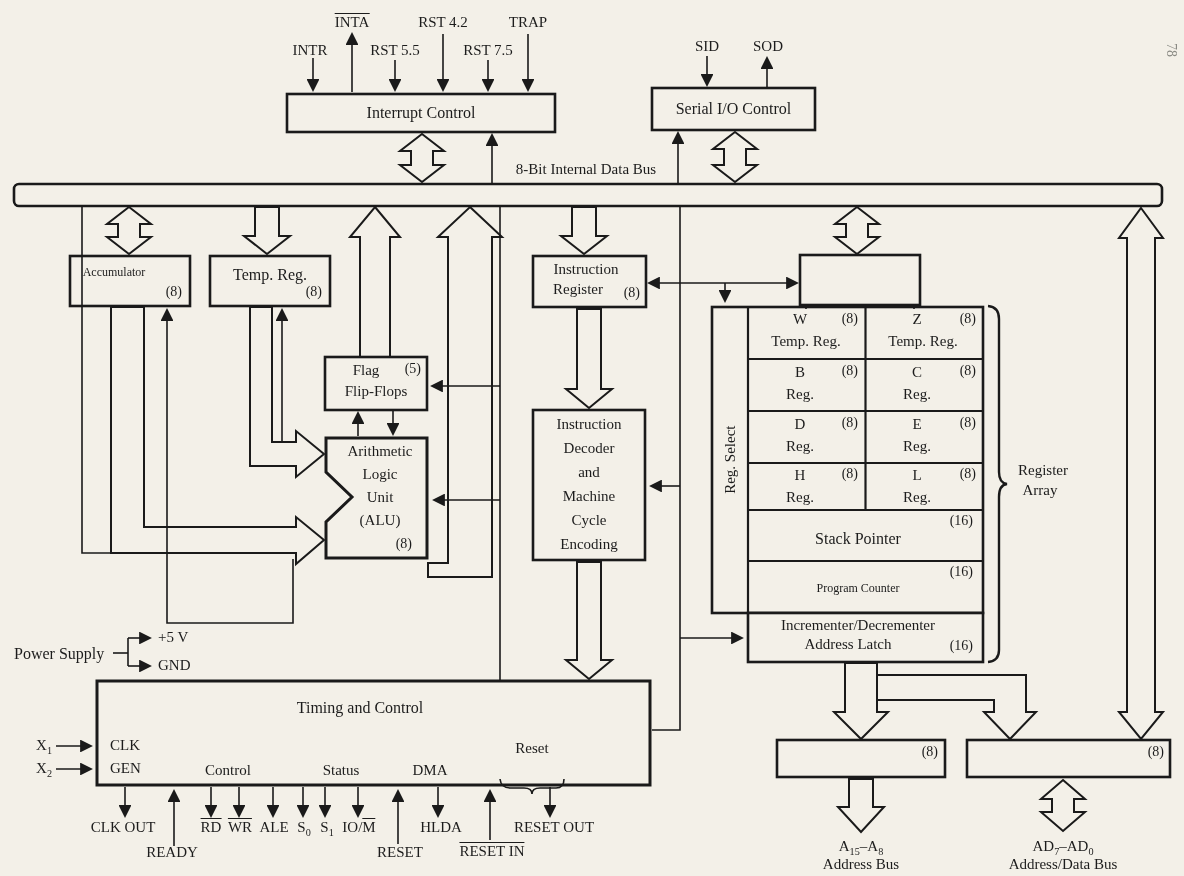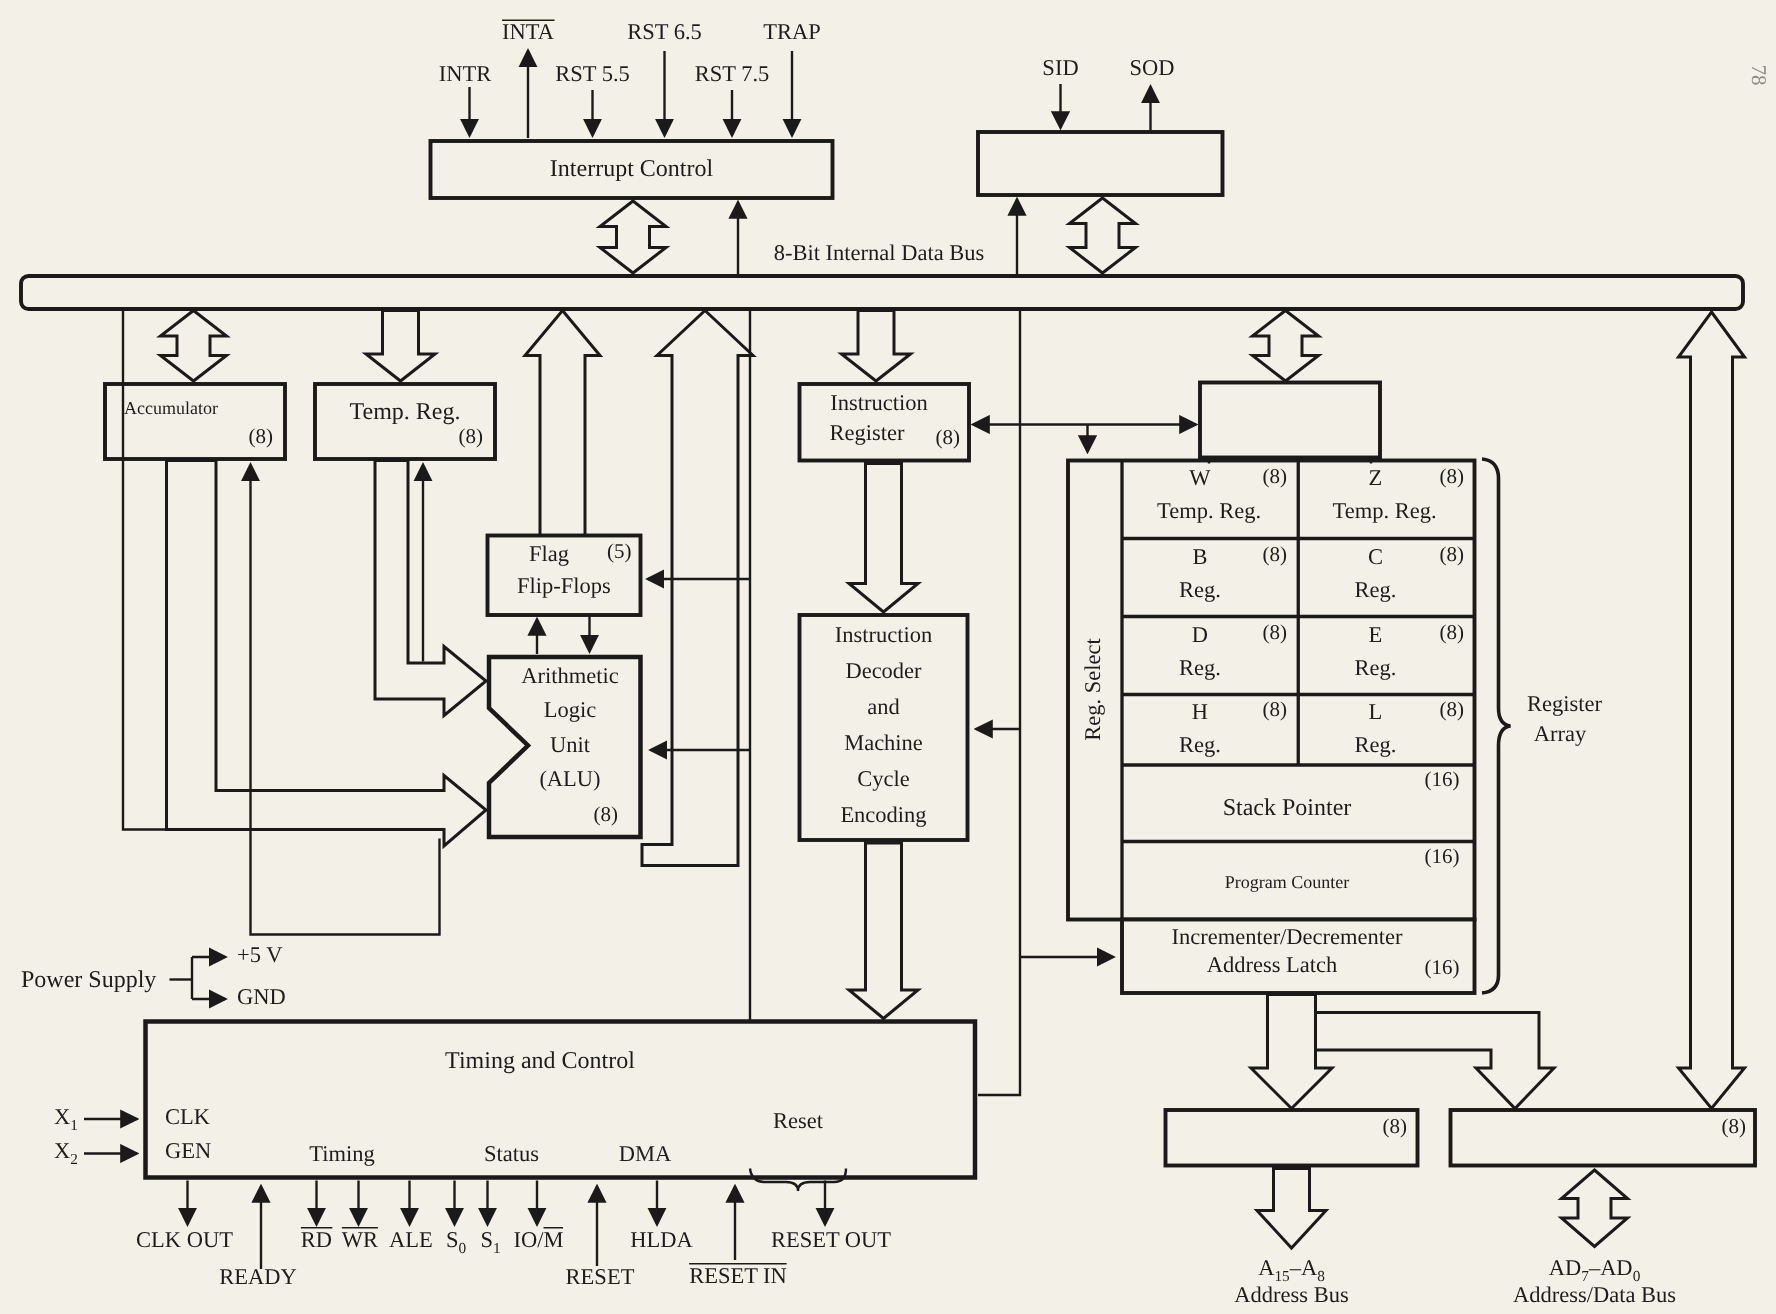--- a/index.html
+++ b/index.html
@@ -126,27 +126,28 @@
     <path d="M550,787 L550,816" marker-end="url(#ah)"></path>
     <path d="M174,846 L174,791" marker-end="url(#ah)"></path>
     <path d="M398,844 L398,791" marker-end="url(#ah)"></path>
     <path d="M490,840 L490,791" marker-end="url(#ah)"></path>
   </g>
 </svg>
 
 <div class="t c" style="left:310px;top:42px">INTR</div>
 <div class="t c" style="left:352px;top:13px"><span class="ov">INTA</span></div>
 <div class="t c" style="left:395px;top:42px">RST 5.5</div>
-<div class="t c" style="left:443px;top:14px">RST 6.5</div>
+<div class="t c" style="left:443px;top:14px">RST 4.2</div>
 <div class="t c" style="left:488px;top:42px">RST 7.5</div>
 <div class="t c" style="left:528px;top:14px">TRAP</div>
 <div class="t c" style="left:707px;top:38px">SID</div>
 <div class="t c" style="left:768px;top:38px">SOD</div>
 
 <div class="t flex title" style="left:287px;top:94px;width:268px;height:38px">Interrupt Control</div>
+<div class="t flex" style="left:652px;top:88px;width:163px;height:42px;font-size:16px">Serial I/O Control</div>
 
 <div class="t c" style="left:586px;top:161px">8-Bit Internal Data Bus</div>
 
 <div class="t c" style="left:114px;top:266px;font-size:12px">Accumulator</div>
 <div class="t r bits" style="left:182px;top:284px">(8)</div>
 <div class="t c" style="left:270px;top:266px;font-size:16px">Temp. Reg.</div>
 <div class="t r bits" style="left:322px;top:284px">(8)</div>
 
 <div class="t c" style="left:366px;top:362px">Flag</div>
 <div class="t r bits" style="left:421px;top:361px">(5)</div>
@@ -214,21 +215,21 @@
 <div class="t c" style="left:1043px;top:462px">Register</div>
 <div class="t c" style="left:1040px;top:482px">Array</div>
 
 <div class="t" style="left:14px;top:645px;font-size:16px">Power Supply</div>
 <div class="t" style="left:158px;top:629px">+5 V</div>
 <div class="t" style="left:158px;top:657px">GND</div>
 
 <div class="t c title" style="left:360px;top:699px">Timing and Control</div>
 <div class="t" style="left:110px;top:737px">CLK</div>
 <div class="t" style="left:110px;top:760px">GEN</div>
-<div class="t c" style="left:228px;top:762px">Timing</div>
+<div class="t c" style="left:228px;top:762px">Control</div>
 <div class="t c" style="left:341px;top:762px">Status</div>
 <div class="t c" style="left:430px;top:762px">DMA</div>
 <div class="t c" style="left:532px;top:740px">Reset</div>
 
 <div class="t r" style="left:52px;top:737px">X<sub>1</sub></div>
 <div class="t r" style="left:52px;top:760px">X<sub>2</sub></div>
 
 <div class="t c" style="left:123px;top:819px">CLK OUT</div>
 <div class="t c" style="left:211px;top:818px"><span class="ov">RD</span></div>
 <div class="t c" style="left:240px;top:818px"><span class="ov">WR</span></div>

